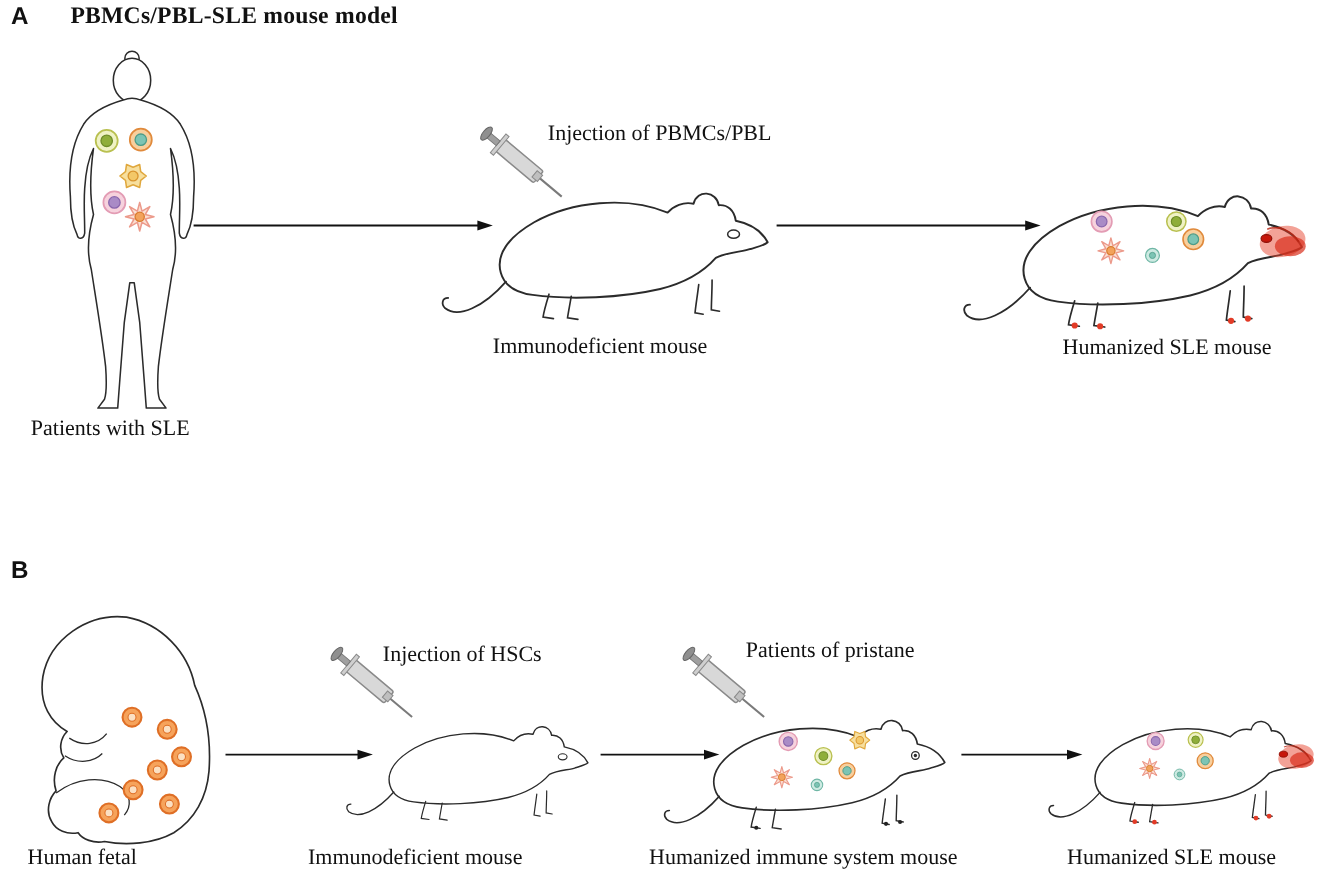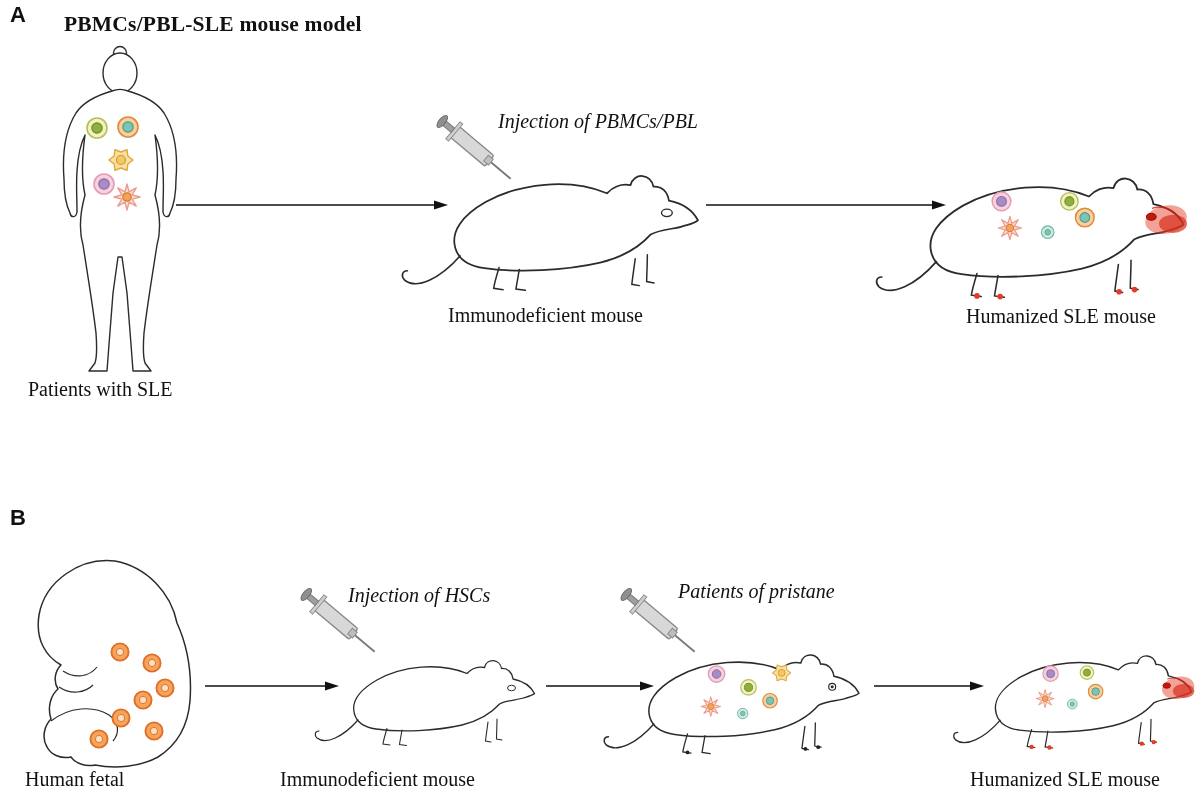--- a/index.html
+++ b/index.html
@@ -3,21 +3,21 @@
 <meta charset="utf-8">
 <style>
   html,body{margin:0;padding:0;background:#fff;}
   .canvas{position:relative;width:1200px;height:797px;background:#ffffff;
           font-family:"Liberation Serif","DejaVu Serif",serif;overflow:hidden;}
   .abs{position:absolute;overflow:visible;}
   .panel-letter{position:absolute;font-family:"Liberation Sans","DejaVu Sans",sans-serif;
                 font-weight:700;font-size:22px;color:#111;}
   .panel-title{position:absolute;font-weight:700;font-size:21.5px;color:#111;letter-spacing:.2px;}
   .caption{position:absolute;font-size:20px;color:#111;text-align:left;white-space:nowrap;}
-  .flabel{position:absolute;font-size:20px;color:#111;white-space:nowrap;font-style:italic;}
+  .flabel{position:absolute;font-size:20px;color:#111;white-space:nowrap;}
 </style>
 </head>
 <body>
 
 <div class="canvas">
 
   <svg width="0" height="0" class="abs" aria-hidden="true">
     <defs>
       <g id="mouse-body">
         <path d="M445,95 C437,80 422,70 402,66 C400,52 391,44 379,45 C376,26 350,23 345,43
@@ -66,21 +66,21 @@
           <rect x="67" y="46" width="7" height="8" fill="#bfbfbf" stroke="#8a8a8a" stroke-width="1"></rect>
           <rect x="20" y="38" width="4" height="24" fill="#cfcfcf" stroke="#8a8a8a" stroke-width="1"></rect>
           <rect x="6" y="47" width="14" height="6" fill="#9f9f9f" stroke="#777777" stroke-width="1"></rect>
           <ellipse cx="5" cy="50" rx="3.5" ry="8" fill="#8f8f8f" stroke="#666666" stroke-width="1"></ellipse>
         </g>
       </symbol>
     </defs>
   </svg>
 
   <div class="panel-letter" style="left:10px;top:2px">A</div>
-  <div class="panel-title" style="left:64px;top:12px">PBMCs/PBL-SLE mouse model</div>
+  <div class="panel-title" style="left:64px;top:2px">PBMCs/PBL-SLE mouse model</div>
 
   <svg class="abs" style="left:176px;top:199px" width="272" height="12">
     <line x1="0" y1="6" x2="260" y2="6" stroke="#111" stroke-width="1.6"></line>
     <polygon points="258,1.5 272,6 258,10.5" fill="#111"></polygon>
   </svg>
   <svg class="abs" style="left:706px;top:199px" width="240" height="12">
     <line x1="0" y1="6" x2="228" y2="6" stroke="#111" stroke-width="1.6"></line>
     <polygon points="226,1.5 240,6 226,10.5" fill="#111"></polygon>
   </svg>
 
@@ -186,20 +186,21 @@
     <circle cx="375" cy="188" r="3.2" fill="#222"></circle>
     <circle cx="353" cy="191" r="3.2" fill="#222"></circle>
     <circle cx="150" cy="197" r="3.2" fill="#222"></circle>
     <use href="#cell-pink-purple" x="183" y="45" width="34" height="34"></use>
     <use href="#cell-green" x="239" y="69" width="32" height="32"></use>
     <use href="#cell-yellow-star" x="295" y="43" width="34" height="34"></use>
     <use href="#cell-spiky" x="172" y="100" width="36" height="36"></use>
     <use href="#cell-teal-small" x="233" y="118" width="24" height="24"></use>
     <use href="#cell-teal-orange" x="277" y="93" width="30" height="30"></use>
   </svg>
+  <div class="caption" style="left:590px;top:768px;width:336px">Humanized  immune system mouse</div>
 
   <svg class="abs" style="left:950px;top:640px" width="250" height="114" viewBox="0 0 460 210">
     <use href="#mouse-body"></use>
     <ellipse cx="420" cy="88" rx="30" ry="20" fill="#e8452f" opacity="0.5" transform="rotate(-12 420 88)"></ellipse>
     <ellipse cx="430" cy="94" rx="20" ry="13" fill="#d92f1c" opacity="0.7"></ellipse>
     <path d="M400,72 C415,66 432,74 441,88" stroke="#b5200f" stroke-width="2" fill="none" opacity=".8"></path>
     <ellipse cx="399" cy="84" rx="7" ry="5" fill="#c6170b" stroke="#8e0f06" stroke-width="1.5"></ellipse>
     <circle cx="353" cy="191" r="4" fill="#e23b27"></circle>
     <circle cx="375" cy="188" r="4" fill="#e23b27"></circle>
     <circle cx="150" cy="197" r="4" fill="#e23b27"></circle>

